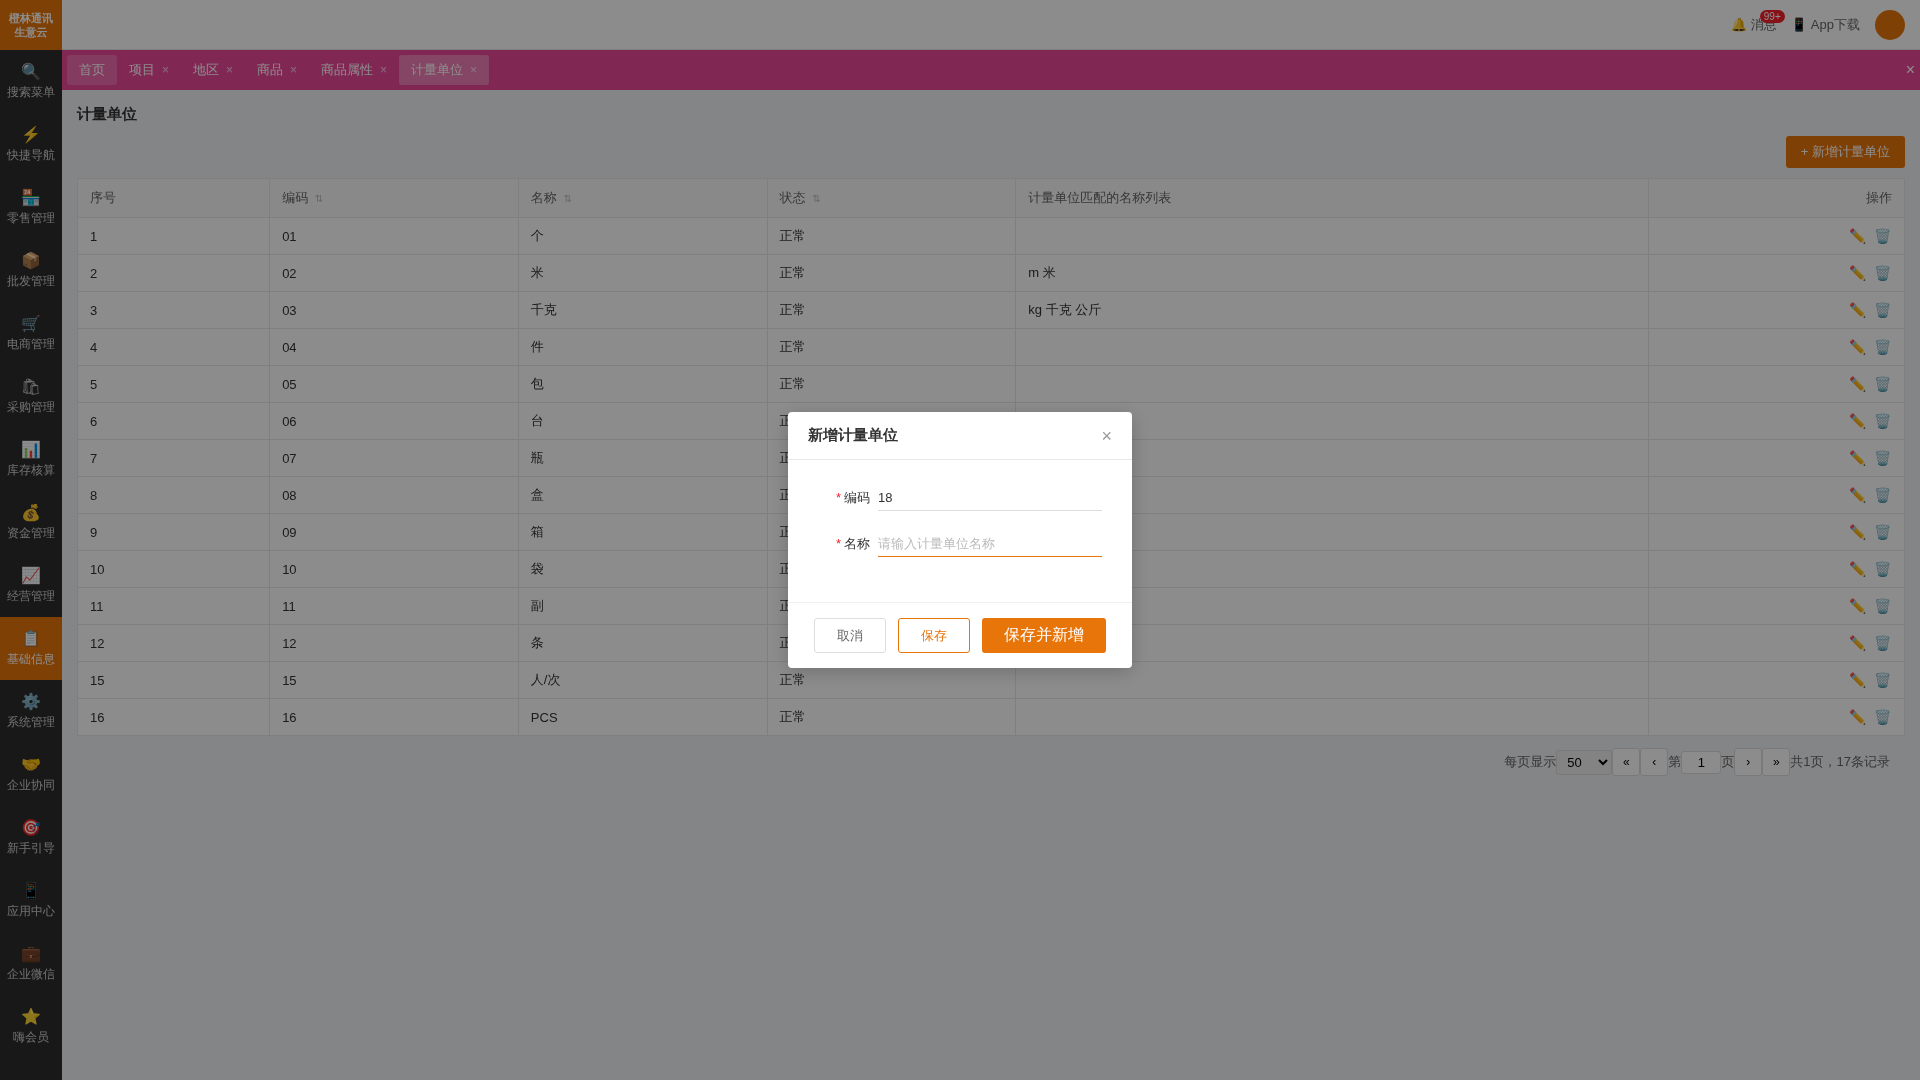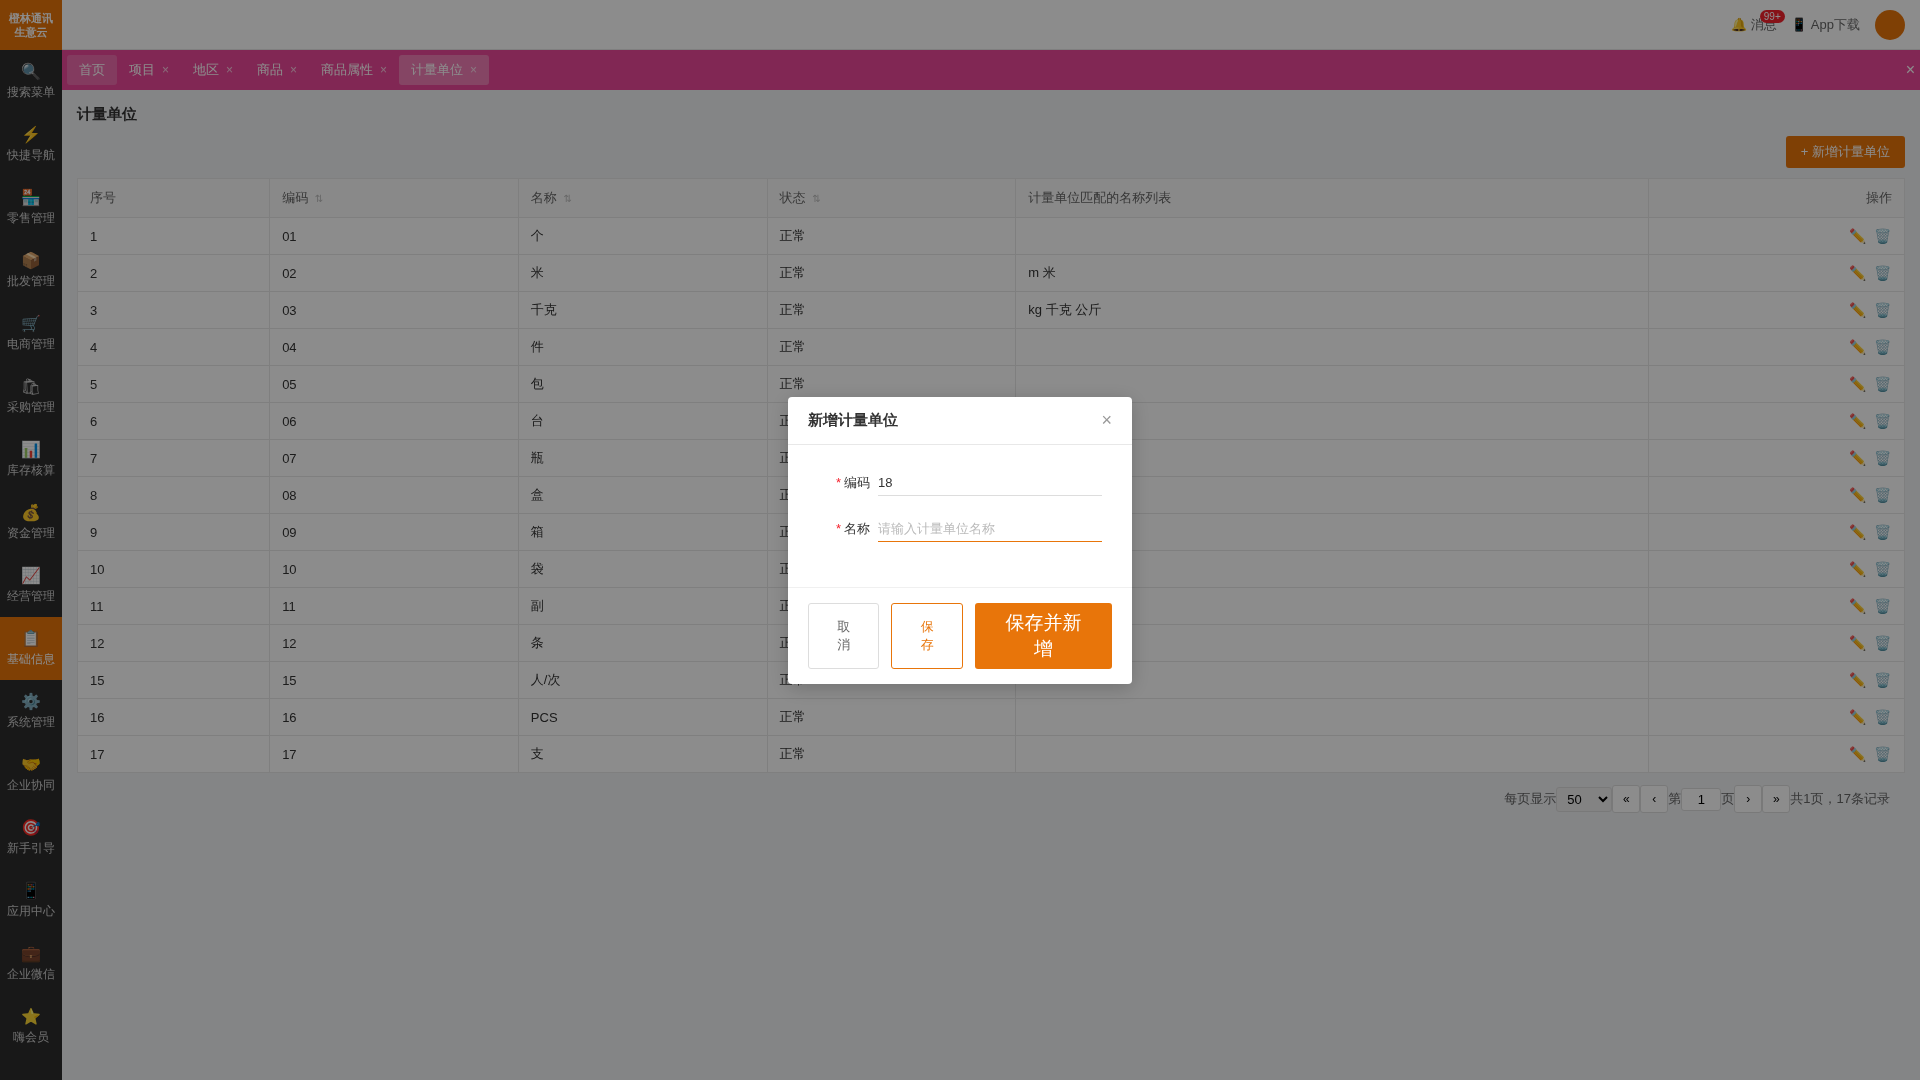--- a/index.html
+++ b/index.html
@@ -64,21 +64,21 @@
     .modal-body { padding: 25px 30px; }
     .form-item { display: flex; align-items: center; margin-bottom: 20px; }
     .form-label { width: 60px; text-align: right; color: #333; font-size: 13px; flex-shrink: 0; padding-right: 8px; }
     .form-label.required::before { content: '*'; color: #f5222d; margin-right: 3px; }
     .form-input { flex: 1; border: none; border-bottom: 1px solid #ddd; padding: 5px 0; font-size: 13px; outline: none; color: #333; }
     .form-input.active-input { border-bottom-color: #e8750a; }
     .form-input::placeholder { color: #bbb; }
     .modal-footer { padding: 15px 20px; display: flex; justify-content: center; gap: 12px; border-top: 1px solid #f0f0f0; }
     .btn-cancel { border: 1px solid #ddd; background: white; color: #666; padding: 7px 22px; border-radius: 3px; cursor: pointer; font-size: 13px; }
     .btn-save { border: 1px solid #e8750a; background: white; color: #e8750a; padding: 7px 22px; border-radius: 3px; cursor: pointer; font-size: 13px; }
-    .btn-save-new { background: #e8750a; color: white; border: none; padding: 7px 22px; border-radius: 3px; cursor: pointer; font-size: 19px; }
+    .btn-save-new { background: #e8750a; color: white; border: none; padding: 7px 22px; border-radius: 3px; cursor: pointer; font-size: 16px; }
   </style>
 </head>
 <body>
 
 <div class="sidebar">
   <div class="sidebar-logo">
     <div class="sidebar-logo-inner">
       <span style="font-size:11px; text-align:center; line-height:1.3;">橙林通讯<br>生意云</span>
     </div>
   </div>
@@ -395,33 +395,20 @@
         <div class="action-icons" style="justify-content:flex-end;">
           <span class="action-icon">✏️</span>
           <span class="action-icon">🗑️</span>
         </div>
       </td>
     </tr>
           <tr>
       <td>16</td>
       <td>16</td>
       <td>PCS</td>
-      <td><span class="status-normal">正常</span></td>
-      <td></td>
-      <td style="text-align:right;">
-        <div class="action-icons" style="justify-content:flex-end;">
-          <span class="action-icon">✏️</span>
-          <span class="action-icon">🗑️</span>
-        </div>
-      </td>
-    </tr>
-          <tr>
-      <td>17</td>
-      <td>17</td>
-      <td>支</td>
       <td><span class="status-normal">正常</span></td>
       <td></td>
       <td style="text-align:right;">
         <div class="action-icons" style="justify-content:flex-end;">
           <span class="action-icon">✏️</span>
           <span class="action-icon">🗑️</span>
         </div>
       </td>
     </tr>
         </tbody>

